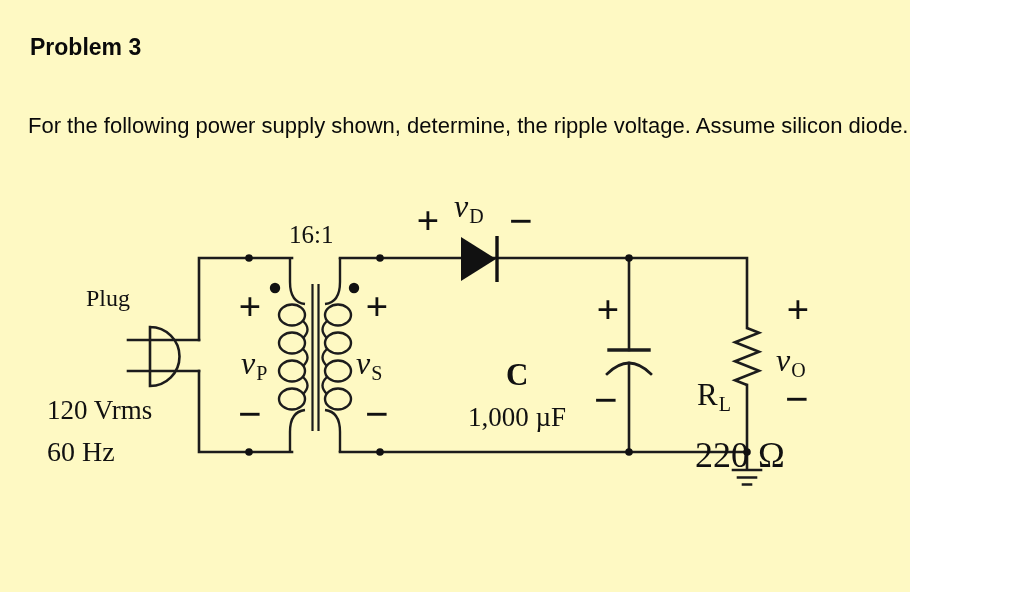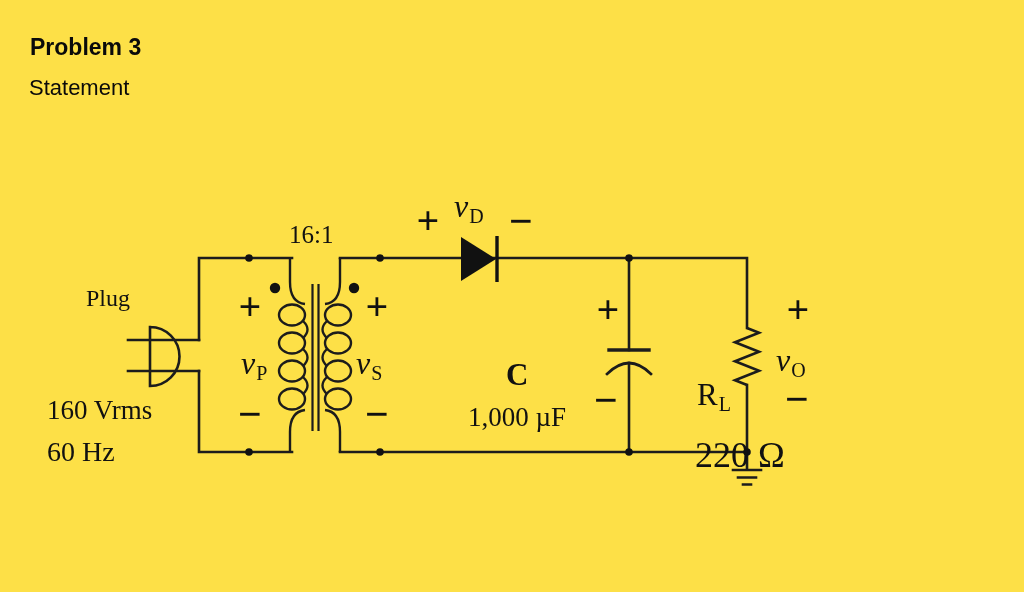--- a/index.html
+++ b/index.html
@@ -1,17 +1,17 @@
 <!DOCTYPE html>
 <html><head>
 <meta charset="utf-8">
 <style>
   html,body{margin:0;padding:0;background:#fff;}
   #canvas{
-    position:relative;width:1024px;height:592px;background:#fde047;
+    position:relative;width:910px;height:592px;background:#fef9c3;
     font-family:"Liberation Sans",sans-serif;overflow:hidden;color:#0a0a0a;
   }
   .hdr{position:absolute;white-space:nowrap;line-height:1.15;}
   #title{left:30px;top:34px;font-size:23px;font-weight:700;}
   #subtitle{left:29px;top:75px;font-size:22px;}
   #body-line{left:28px;top:113px;font-size:22px;}
 
   svg{position:absolute;left:0;top:0;}
 
   .clabel{position:absolute;font-family:"Liberation Serif",serif;color:#111;
@@ -37,21 +37,21 @@
         font-family:"Liberation Serif",serif;color:#111;line-height:1;}
   .plus{font-size:40px;font-weight:700;}
   .minus{font-size:42px;font-weight:700;}
 </style>
 </head>
 <body>
 
 <div id="canvas">
 
   <div class="hdr" id="title">Problem 3</div>
-  <div class="hdr" id="subtitle">Statement</div>
+  <div class="hdr" id="body-line">For the following power supply shown, determine, the ripple voltage. Assume silicon diode.</div>
 
   <svg width="1024" height="592" viewBox="0 0 1024 592">
 
     <g stroke="#1c1c1c" stroke-width="2.6" fill="none" stroke-linecap="square">
       <path d="M292,258 H199 V340 M199,371 V452 H292"></path>
       <path d="M340,258 H747 V328"></path>
       <path d="M340,452 H747"></path>
       <path d="M747,385 V452"></path>
     </g>
 
@@ -103,21 +103,21 @@
       <circle cx="380" cy="258" r="3.8"></circle>
       <circle cx="629" cy="258" r="3.8"></circle>
       <circle cx="249" cy="452" r="3.8"></circle>
       <circle cx="380" cy="452" r="3.8"></circle>
       <circle cx="629" cy="452" r="3.8"></circle>
       <circle cx="747" cy="452" r="3.8"></circle>
     </g>
   </svg>
 
   <div class="clabel" id="plug-label">Plug</div>
-  <div class="clabel" id="src-voltage">160 Vrms</div>
+  <div class="clabel" id="src-voltage">120 Vrms</div>
   <div class="clabel" id="src-freq">60 Hz</div>
   <div class="clabel" id="ratio-label">16:1</div>
 
   <span class="sign plus" style="left:250px;top:307px">+</span>
   <span class="sign minus" style="left:250px;top:414px">−</span>
   <div class="vl" id="v-p"><span>v</span><span class="sub">P</span></div>
 
   <span class="sign plus" style="left:377px;top:307px">+</span>
   <span class="sign minus" style="left:377px;top:414px">−</span>
   <div class="vl" id="v-s"><span>v</span><span class="sub">S</span></div>

